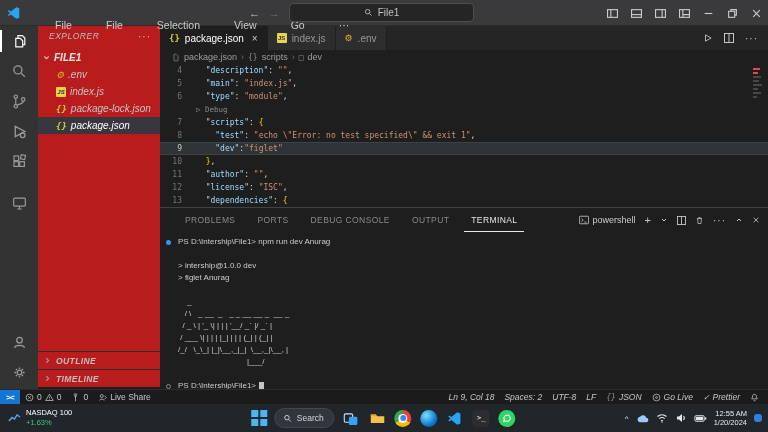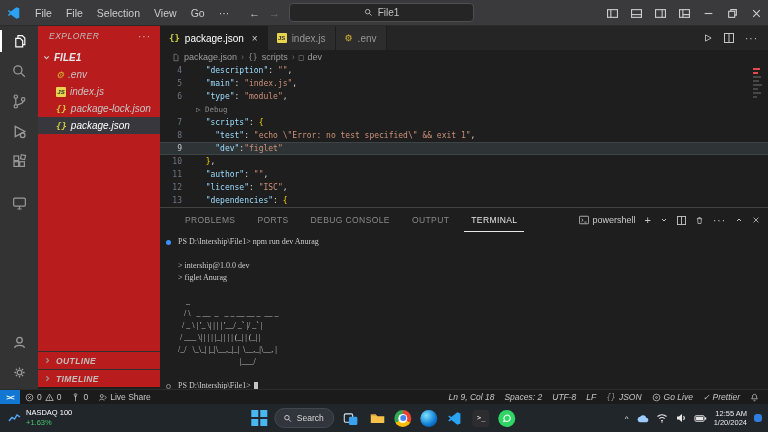--- a/index.html
+++ b/index.html
@@ -5,21 +5,21 @@
   * { box-sizing: border-box; margin: 0; padding: 0; }
   html, body { width: 768px; height: 432px; }
   body { position: relative; overflow: hidden; background: #1e1e1e; color: #cccccc;
          font-family: "Liberation Sans", sans-serif; }
   svg { display: block; }
 
   
   .titlebar { position: absolute; left: 0; top: 0; width: 768px; height: 26px; background: #3a3a3c;
               border-bottom: 1px solid #2b2b2b; display: flex; align-items: center; font-size: 10.5px; z-index: 20; }
   .tb-logo { width: 28px; display: flex; justify-content: center; }
-  .menu-item { padding: 0 7px; height: 26px; line-height: 26px; color: #cccccc; }
+  .menu-item { padding: 12px 7px; height: 26px; line-height: 26px; color: #cccccc; margin-left: 20px; }
   .tb-center { position: absolute; left: 50%; top: 3px; transform: translateX(-60%); display: flex; align-items: center; gap: 9px; }
   .nav-arrow { font-size: 11px; color: #cccccc; }
   .nav-arrow.fwd { color: #707070; }
   .tb-search { width: 185px; height: 19px; background: #252526; border: 1px solid #4e4e4e; border-radius: 4px;
                display: flex; align-items: center; justify-content: center; gap: 5px; font-size: 10px; color: #c2c2c2; }
   .win-controls { position: absolute; right: 0; top: 0; height: 26px; display: flex; }
   .wc { width: 24px; height: 26px; display: flex; align-items: center; justify-content: center; color: #cccccc; }
 
   
   .ab { position: absolute; left: 0; top: 26px; width: 38px; height: 363px; background: #333333; z-index: 10; }
@@ -80,21 +80,21 @@
   
   .panel { position: absolute; left: 160px; top: 207px; width: 608px; height: 182px; background: #1e1e1e;
            border-top: 1px solid #424242; }
   .panel-header { height: 24px; display: flex; align-items: center; padding: 0 8px 0 10px; }
   .panel-tab { padding: 0 7px; height: 24px; line-height: 24px; font-size: 8.5px; letter-spacing: .4px; color: #8a8a8a; margin-left: 8px; }
   .panel-tab.active { color: #e7e7e7; border-bottom: 1px solid #e7e7e7; }
   .panel-actions { margin-left: auto; display: flex; align-items: center; gap: 9px; color: #c5c5c5; }
   .shell-label { display: flex; align-items: center; gap: 4px; font-size: 9px; color: #cccccc; }
   .plus-glyph { font-size: 11px; color: #c5c5c5; }
   .terminal { position: absolute; left: 0; right: 0; top: 25px; bottom: 0; padding: 3px 0 0 6px;
-              font-family: Liberation Serif, serif; font-size: 8px; line-height: 12px; color: #cccccc; overflow: hidden; }
+              font-family: Liberation Sans, sans-serif; font-size: 8px; line-height: 12px; color: #cccccc; overflow: hidden; }
   .term-line { display: flex; height: 12px; align-items: center; }
   .term-dec { width: 12px; flex: none; display: flex; align-items: center; }
   .dec-dot { width: 5px; height: 5px; border-radius: 50%; }
   .dec-blue { background: #3794ff; }
   .dec-gray { border: 1px solid #8a8a8a; }
   .term-text { white-space: pre; }
   .term-cursor { display: inline-block; width: 4.5px; height: 9px; background: #c5c5c5; margin-left: 1px; }
 
   
   .statusbar { position: absolute; left: 0; top: 389px; width: 768px; height: 15px; background: #1b1b1c;

